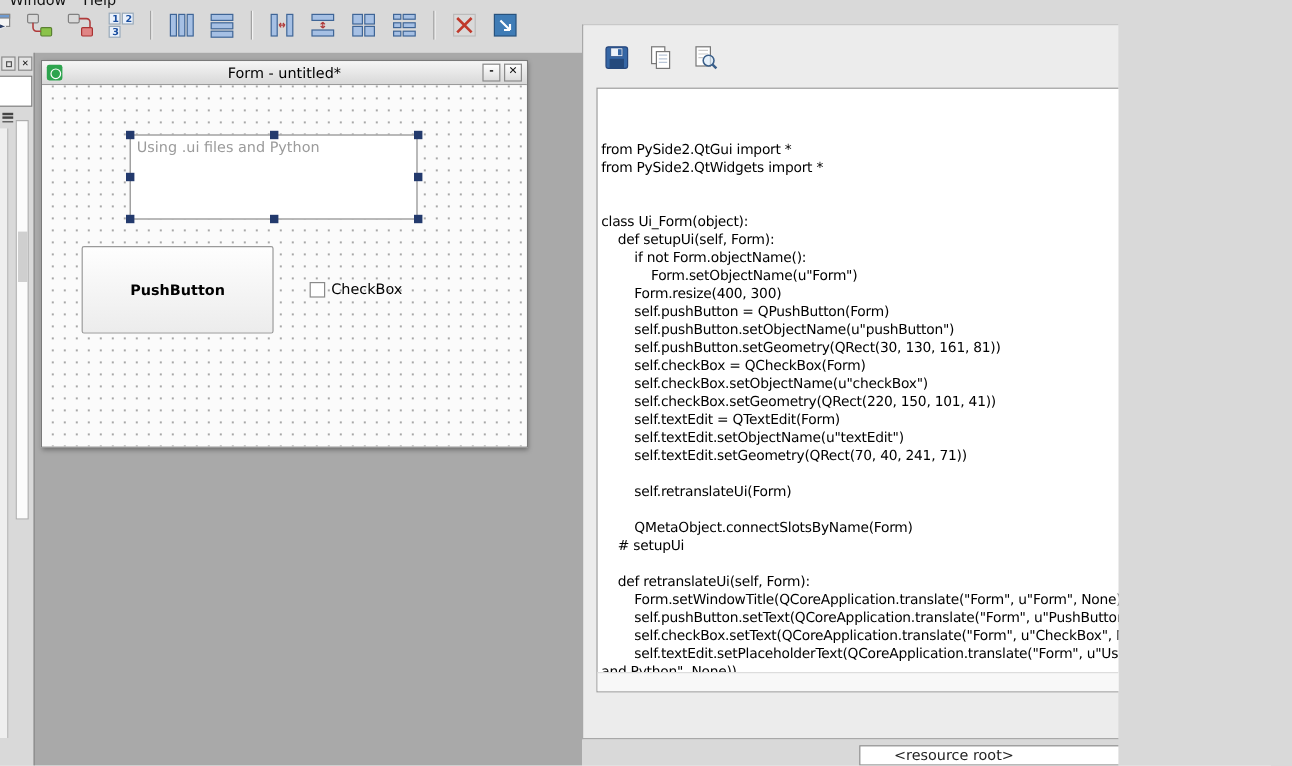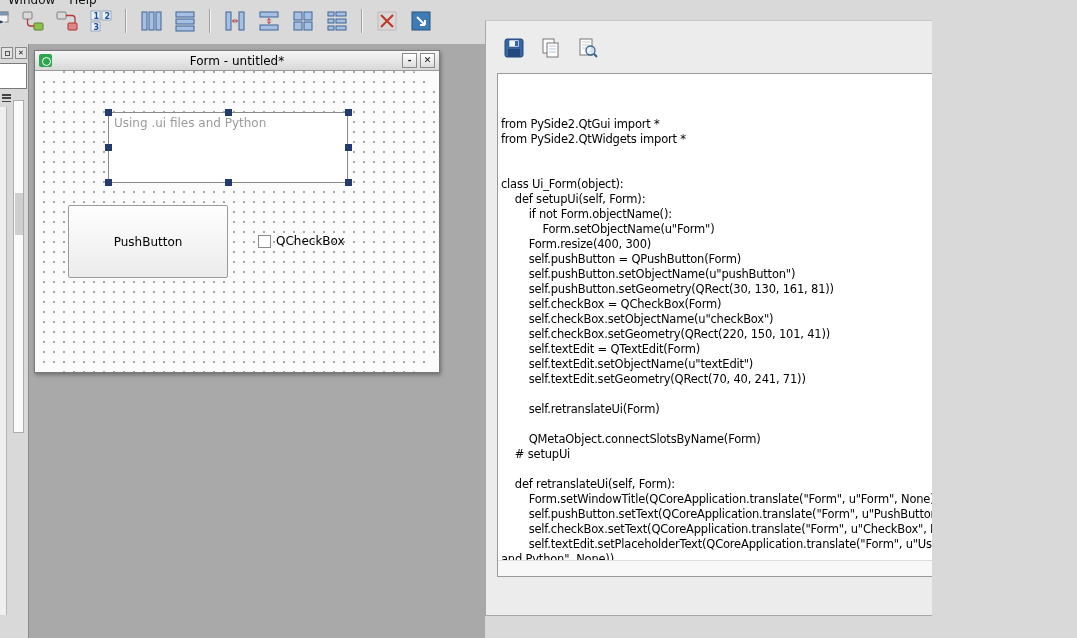--- a/index.html
+++ b/index.html
@@ -32,27 +32,27 @@
   .mdi{position:absolute;left:28px;top:44px;width:457px;height:594px;background:#a9a9a9;border-left:1px solid #8a8a8a;}
 
   
   .formwin{position:absolute;left:5px;top:6px;width:406px;height:323px;background:#fbfbfb;border:1px solid #7a7a7a;box-shadow:1px 2px 4px rgba(0,0,0,.35);}
   .ftitle{position:relative;height:20px;background:linear-gradient(#f6f6f6,#d8d8d8);border-bottom:1px solid #9a9a9a;display:flex;align-items:center;padding:0 4px;}
   .ftitle-text{position:absolute;left:0;right:0;text-align:center;font-size:12px;color:#000;}
   .dicon{width:13px;height:13px;background:#2da44e;border-radius:2px;position:relative;z-index:1;}
   .dicon::after{content:"";position:absolute;left:3px;top:3px;width:7px;height:7px;border:1.5px solid #fff;border-radius:50%;}
   .fbtns{margin-left:auto;display:flex;gap:3px;z-index:1;align-items:center;}
   .fbtn{width:15px;height:15px;border:1px solid #8a8a8a;background:linear-gradient(#ffffff,#dcdcdc);display:flex;align-items:center;justify-content:center;font-size:9px;font-weight:bold;line-height:1;}
-  .fcanvas{position:absolute;left:0;top:20px;right:0;bottom:0;background-color:#fbfbfb;background-image:radial-gradient(circle,#a8a8a8 0.8px,transparent 1px);background-size:10px 10px;background-position:4px 6px;border-radius:30px;}
+  .fcanvas{position:absolute;left:0;top:20px;right:0;bottom:0;background-color:#fbfbfb;background-image:radial-gradient(circle,#a8a8a8 0.8px,transparent 1px);background-size:10px 10px;background-position:4px 6px;}
   .te{position:absolute;left:73px;top:41px;width:240px;height:71px;background:#fff;border:1px solid #8a8a8a;padding:3px 5px;color:#9b9b9b;}
   .hd{position:absolute;width:7px;height:7px;background:#233a6d;}
   .hd1{left:70px;top:38px;} .hd2{left:190px;top:38px;} .hd3{left:310px;top:38px;}
   .hd4{left:70px;top:73px;}  .hd5{left:310px;top:73px;}
   .hd6{left:70px;top:108px;} .hd7{left:190px;top:108px;} .hd8{left:310px;top:108px;}
-  .pb{position:absolute;left:33px;top:134px;width:160px;height:73px;background:linear-gradient(#fefefe,#ececec);border:1px solid #9a9a9a;border-radius:2px;display:flex;align-items:center;justify-content:center;color:#000;}
+  .pb{position:absolute;left:33px;top:134px;width:160px;height:73px;background:linear-gradient(#fefefe,#ececec);border:1px solid #9a9a9a;border-radius:2px;display:flex;align-items:center;justify-content:center;color:#000;font-weight:bold;}
   .cbrow{position:absolute;left:223px;top:163px;display:flex;align-items:center;gap:5px;color:#000;}
   .cbbox{width:13px;height:13px;background:#fff;border:1px solid #8a8a8a;}
 
   
   .dlg{position:absolute;left:485px;top:20px;width:592px;height:596px;background:#ececec;border-left:1px solid #a8a8a8;border-top:1px solid #c8c8c8;border-bottom:1px solid #a8a8a8;}
   .dlgtb{position:absolute;left:14px;top:12px;display:flex;gap:9px;}
   .dtool{width:28px;height:30px;display:flex;align-items:center;justify-content:center;}
   .codearea{position:absolute;left:11px;top:52px;width:568px;height:504px;background:#fff;border:1px solid #9a9a9a;}
   .codetext{position:absolute;left:0;top:0;right:16px;bottom:16px;overflow:hidden;padding:3px 0 0 3px;font-size:11.5px;letter-spacing:-0.2px;line-height:15px;white-space:pre;color:#000;margin-top:40px;}
   .vscroll{position:absolute;top:0;right:0;bottom:0;width:16px;background:#f1f1f1;border-left:1px solid #d6d6d6;}
@@ -210,21 +210,21 @@
         <div class="hd hd4"></div>
         <div class="hd hd5"></div>
         <div class="hd hd6"></div>
         <div class="hd hd7"></div>
         <div class="hd hd8"></div>
         <div class="pb">
           <span>PushButton</span>
         </div>
         <div class="cbrow">
           <span class="cbbox"></span>
-          <span>QCheckBox</span>
+          <span>CheckBox</span>
         </div>
       </div>
     </div>
   </div>
 
   <div class="dlg">
     <div class="dlgtb">
       <button class="dtool">
         <svg width="22" height="22" viewBox="0 0 22 22">
             <rect x="2" y="2" width="18" height="18" rx="2" fill="#3566a5" stroke="#27477c"></rect>
@@ -289,14 +289,17 @@
         <div class="sbbtn sbdown">▼</div>
       </div>
     </div>
 
     <button class="closebtn">
       <span class="closeico">✕</span>
       <span>Window</span>
     </button>
   </div>
 
+  <div class="resbox">
+    <div class="restext">&lt;resource root&gt;</div>
+  </div>
 
 </div>
 
 </body></html>

